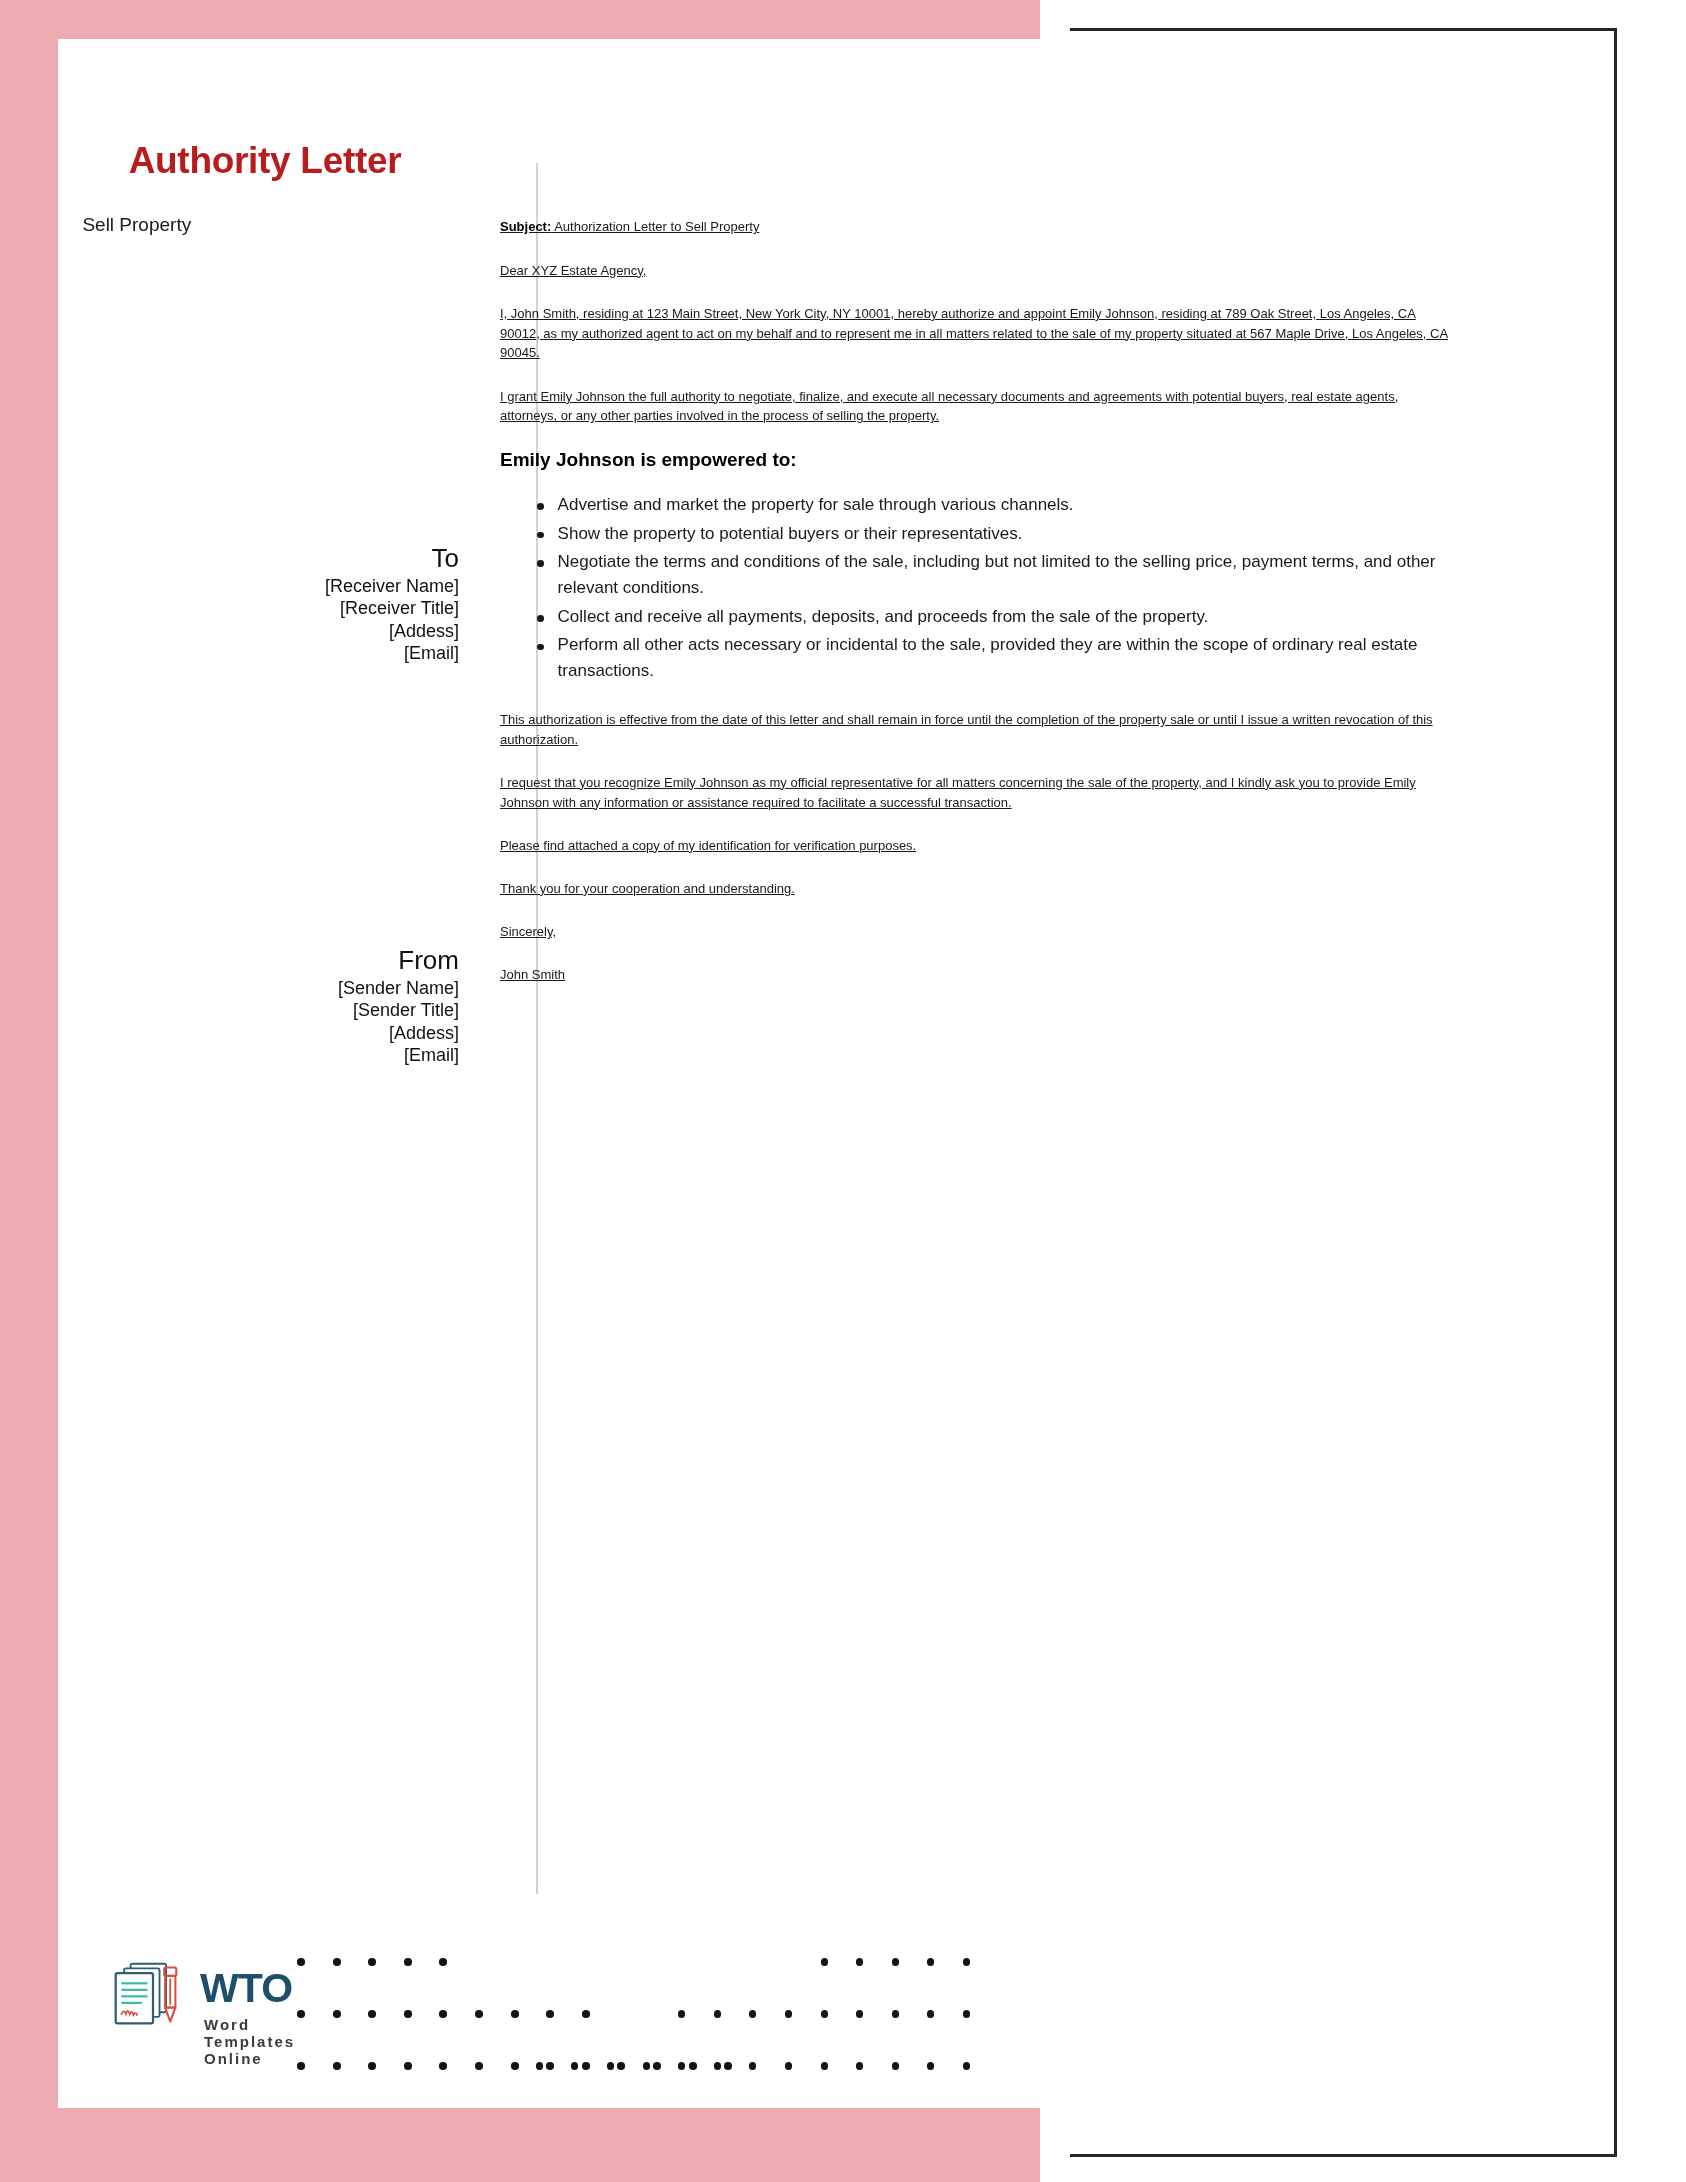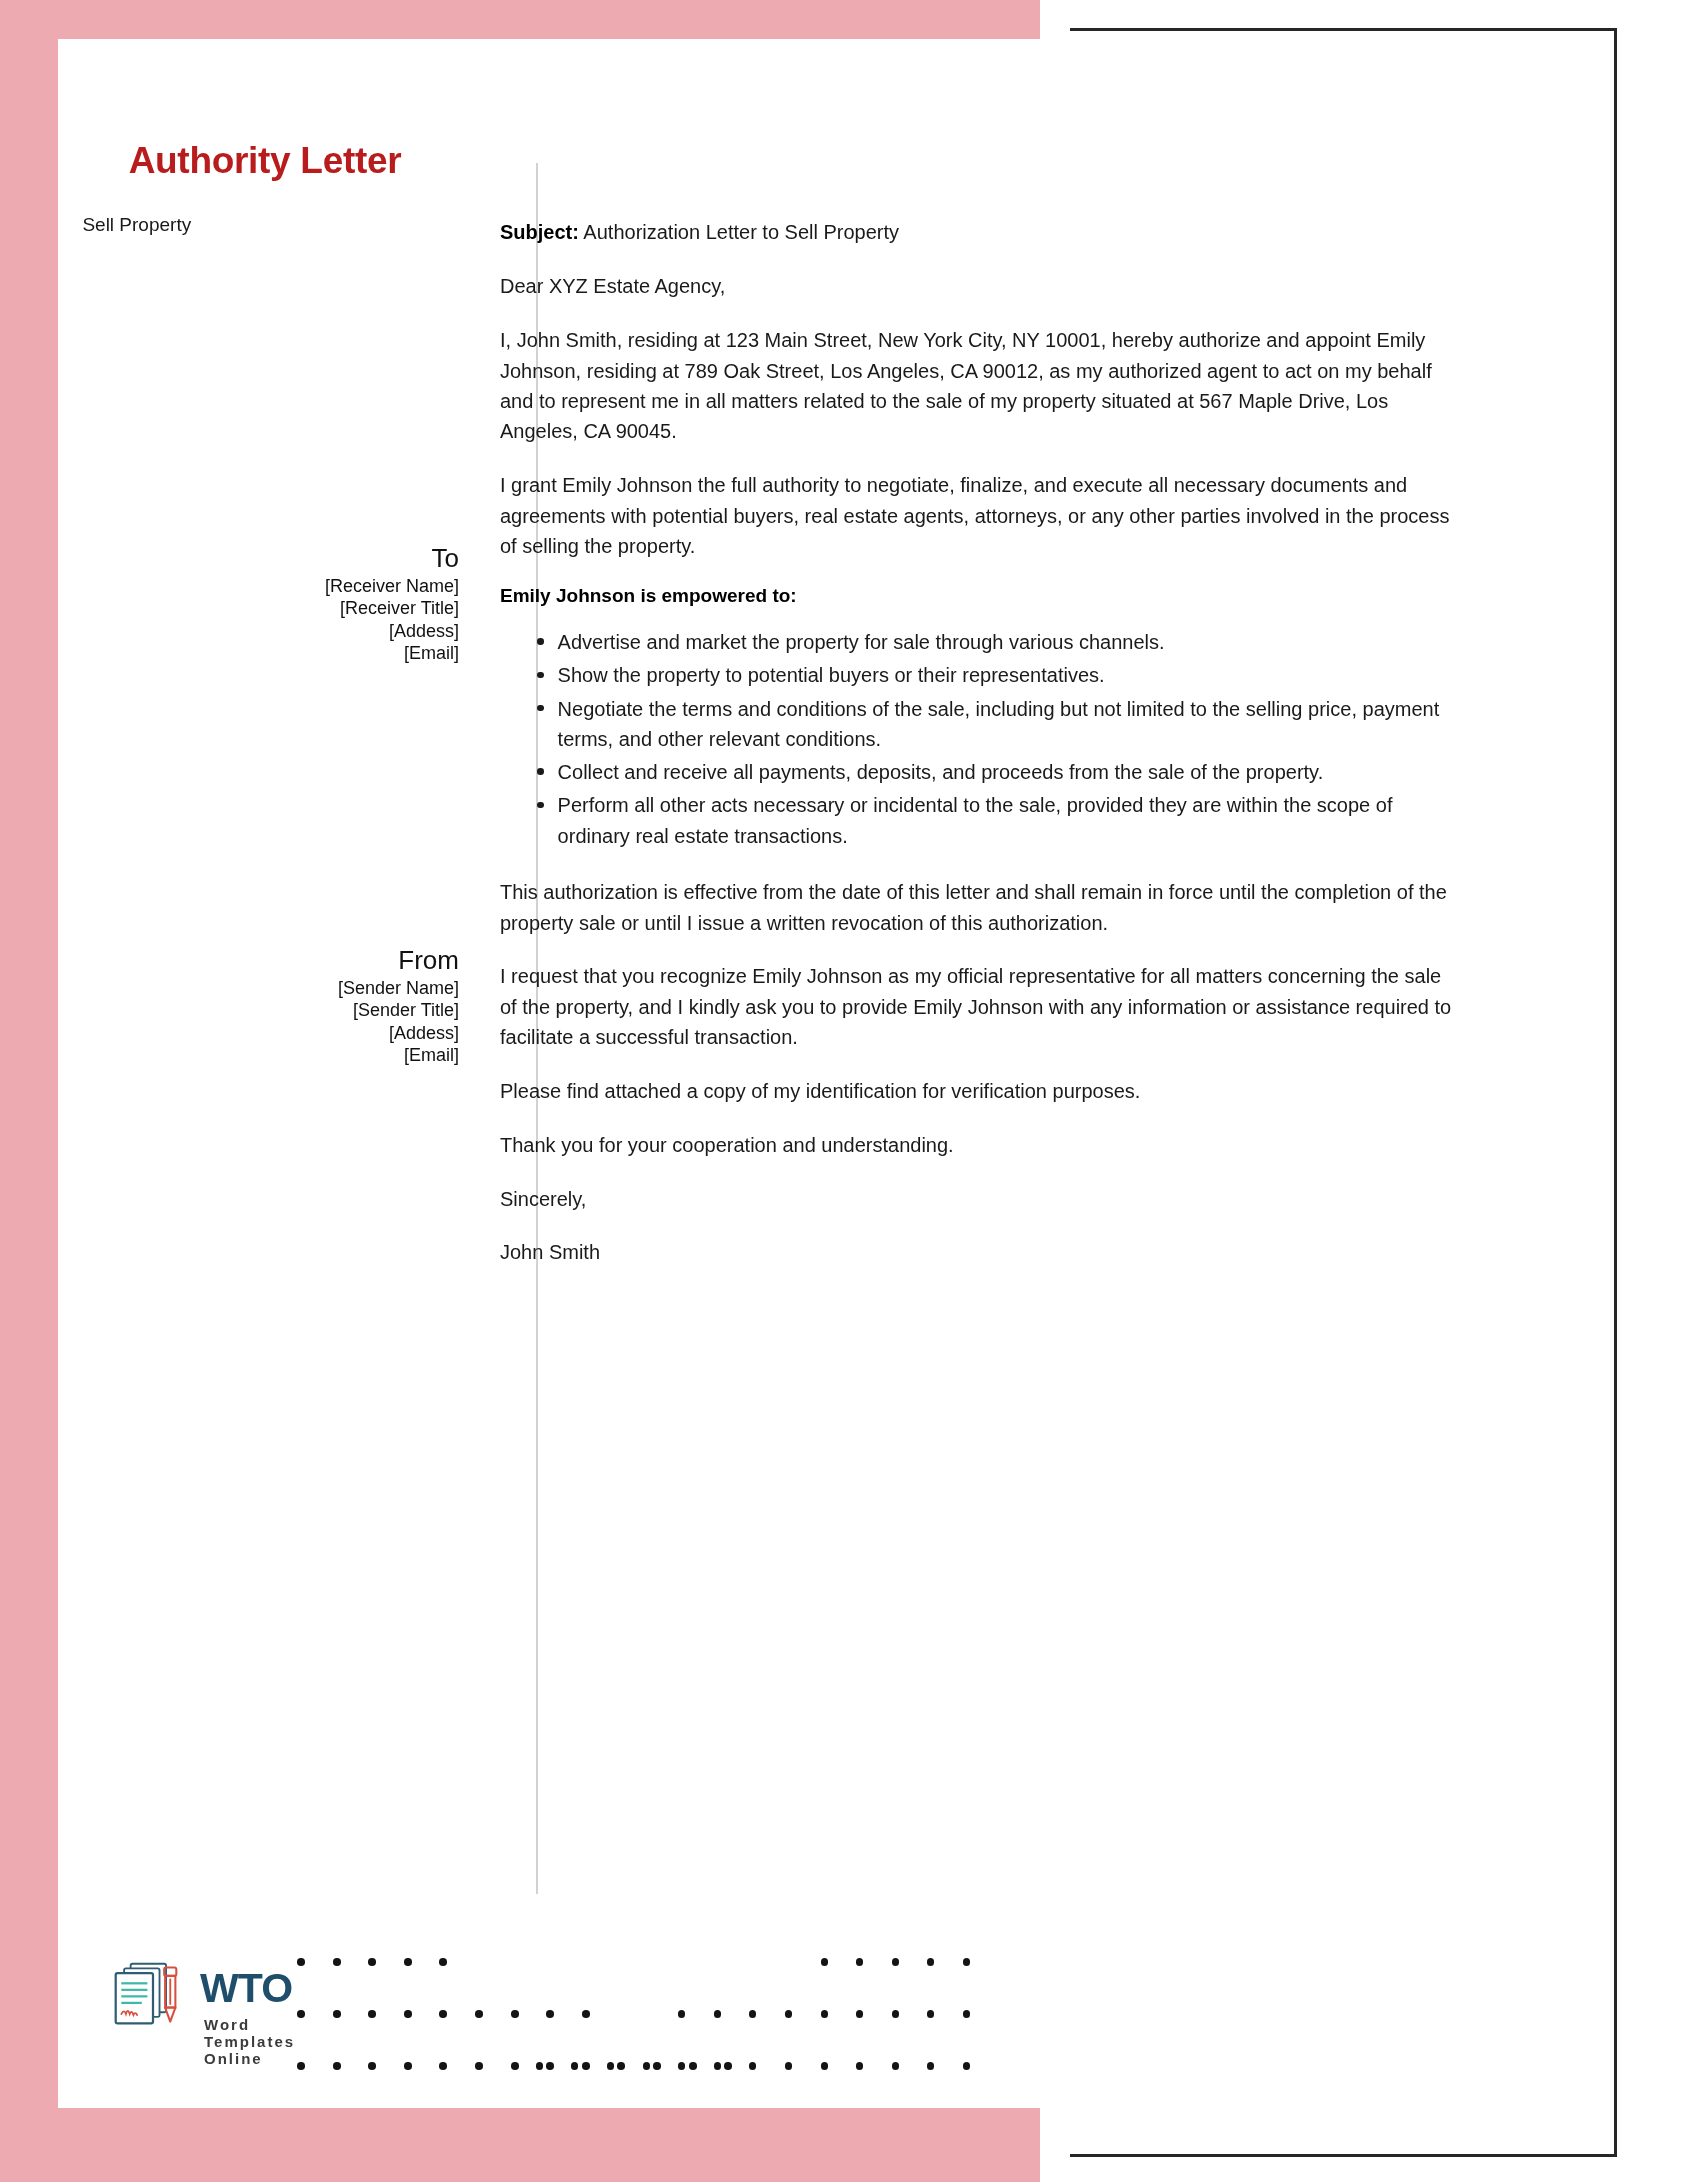--- a/index.html
+++ b/index.html
@@ -39,29 +39,30 @@
   .addr-block{position:absolute;width:386px;text-align:right;left:73px;}
   .addr-block .hdr{font-size:26px;color:#111;line-height:1.25;}
   .addr-block .ln{font-size:18px;color:#111;line-height:1.25;}
 
   #to-block{top:542px;}
   #from-block{top:944px;}
 
   
   #body-col{position:absolute;left:500px;top:217px;width:958px;}
   .para{
-    font-size:20px;line-height:1.52;color:#1a1a1a;margin:0 0 23.4px 0;
+    font-size:13px;line-height:1.52;color:#1a1a1a;margin:0 0 23.4px 0;
     max-width:956px;
+    text-decoration:underline;
   }
   .para.tight{margin-bottom:24px;}
   .subject-label{font-weight:bold;color:#000;}
   .bold-lead{font-weight:bold;color:#000;font-size:19px;margin:0 0 20.6px 0;}
   ul.duties{margin:0 0 26px 0;padding:0 0 0 37px;list-style:none;max-width:946px;}
   ul.duties li{
-    font-size:20px;line-height:1.52;color:#1a1a1a;margin:0 0 2.8px 0;position:relative;
+    font-size:17px;line-height:1.52;color:#1a1a1a;margin:0 0 2.8px 0;position:relative;
     padding-left:20.6px;
   }
   ul.duties li::before{
     content:"";position:absolute;left:0;top:11.2px;width:6.6px;height:6.6px;
     border-radius:50%;background:#1a1a1a;
   }
 
   
   #footer{position:absolute;left:58px;top:1921px;width:982px;height:187px;}
   #logo{position:absolute;left:52px;top:39px;width:187px;height:77px;}

